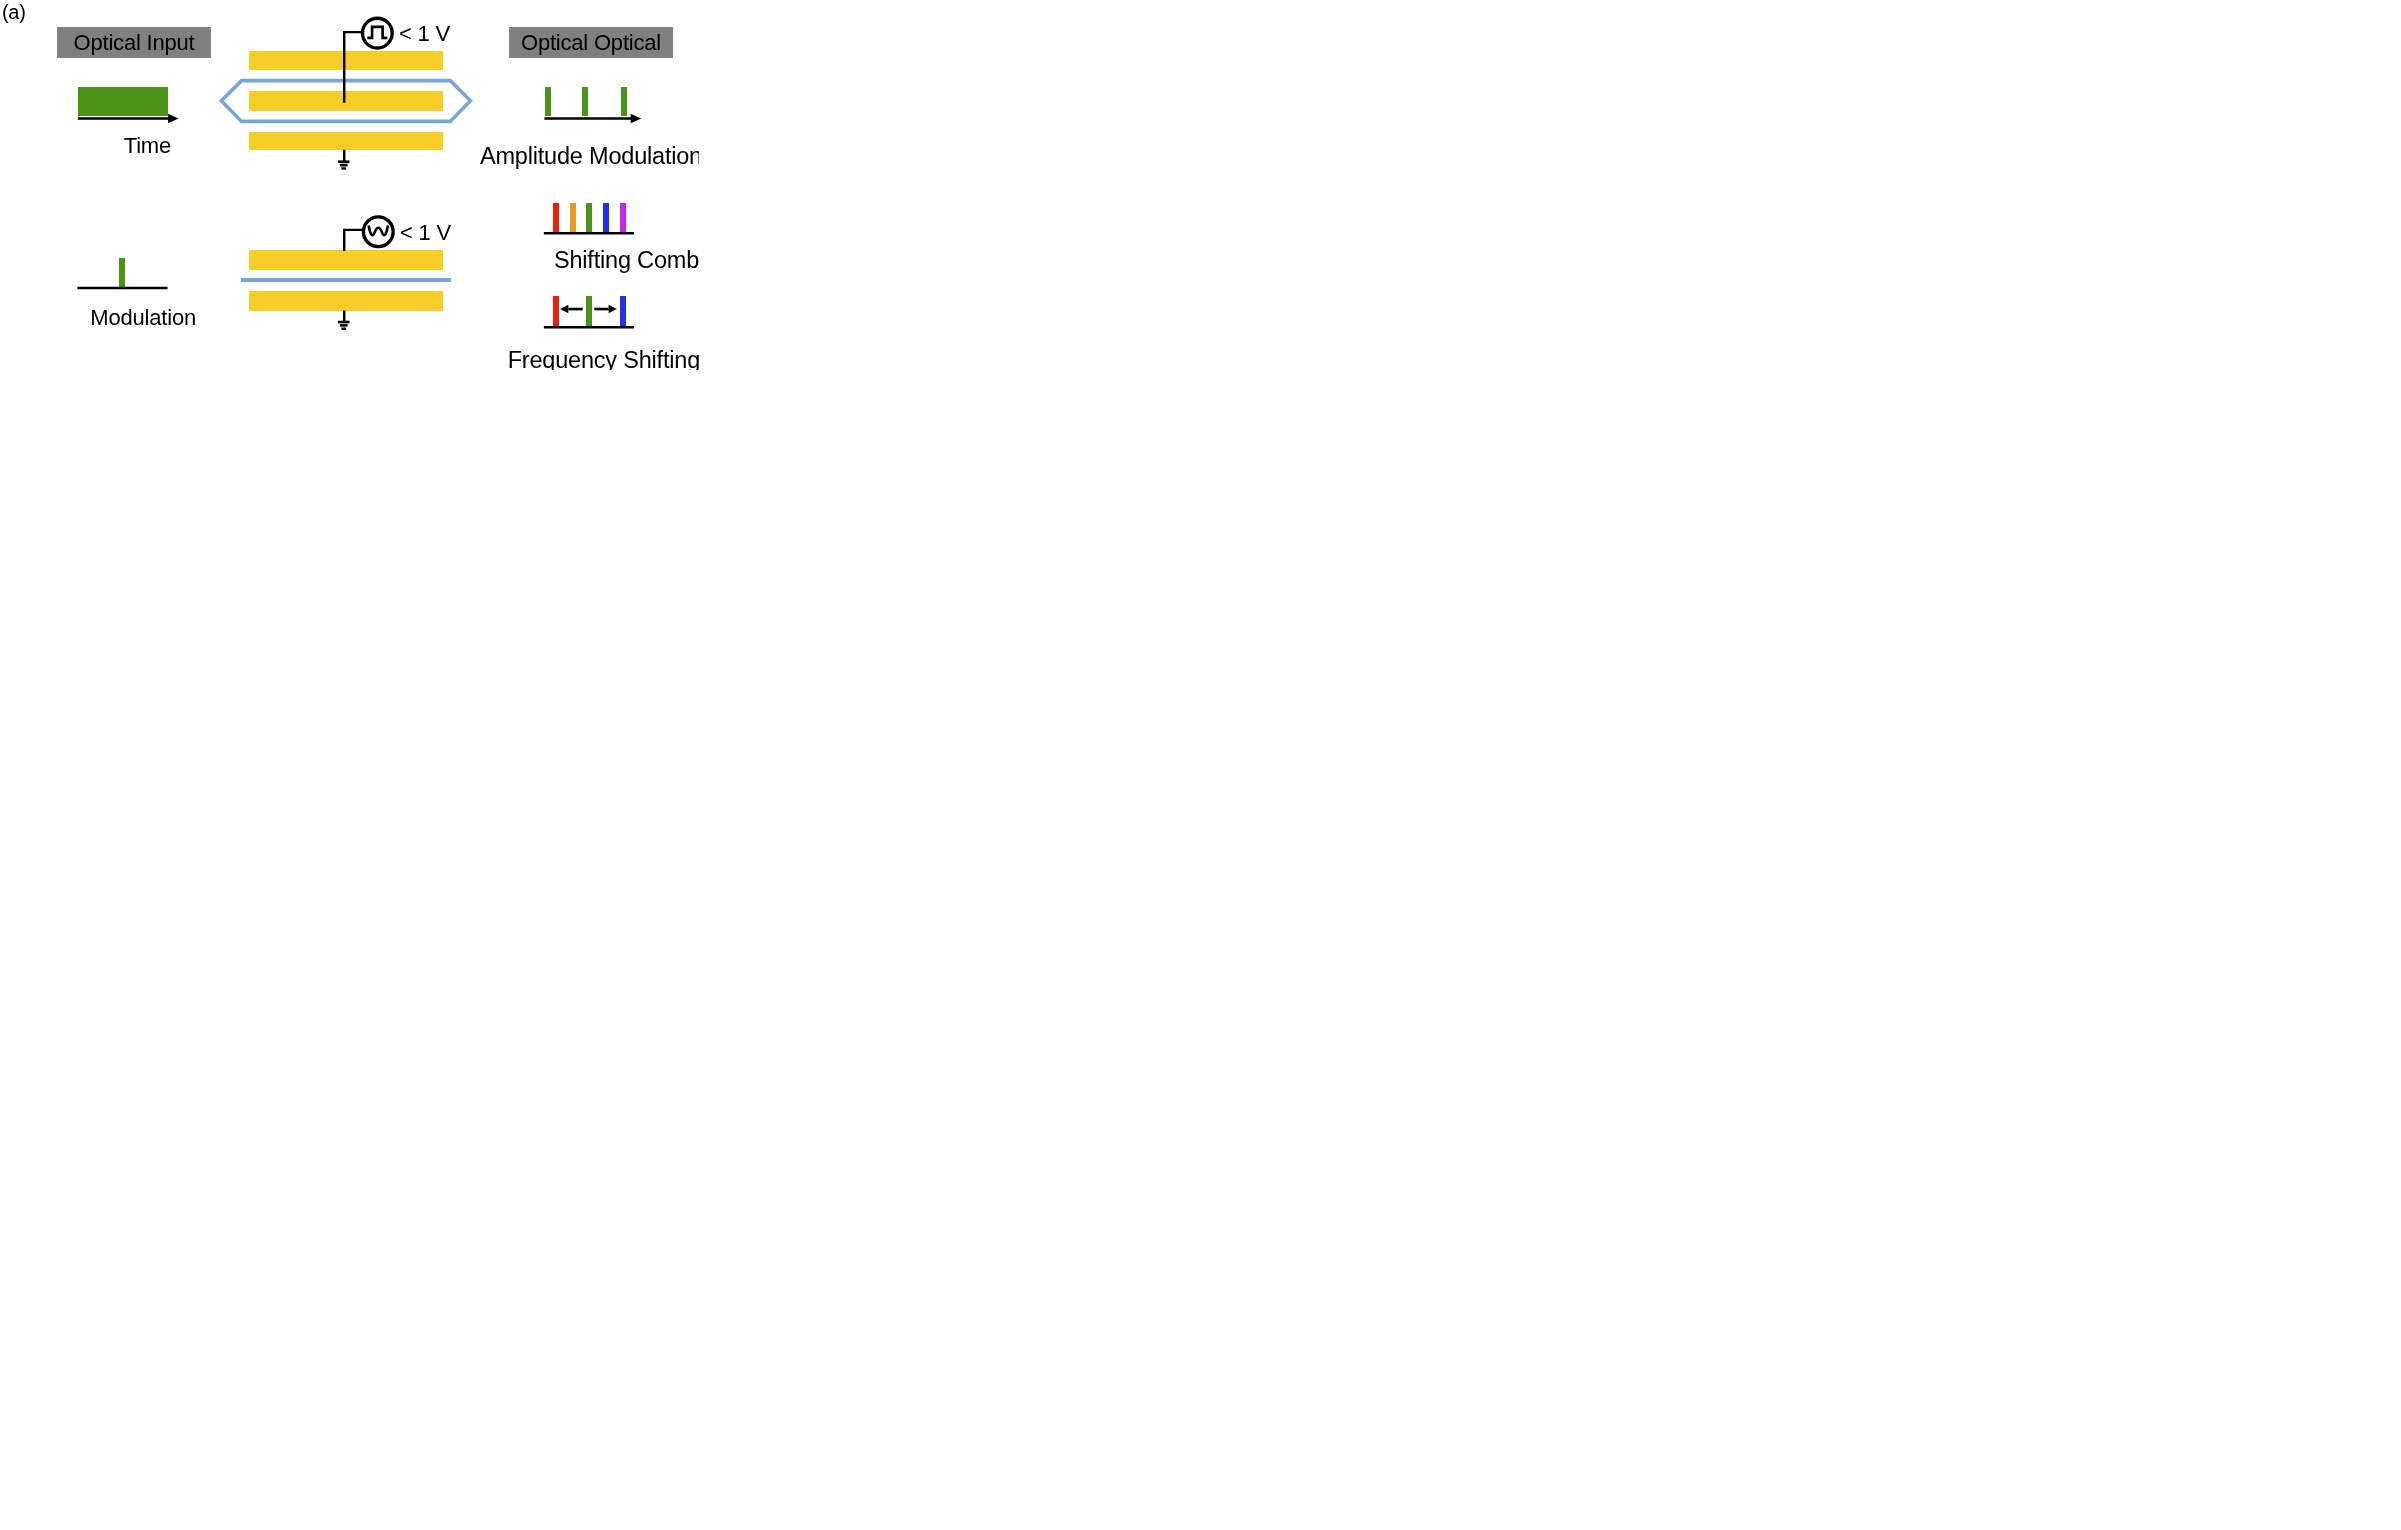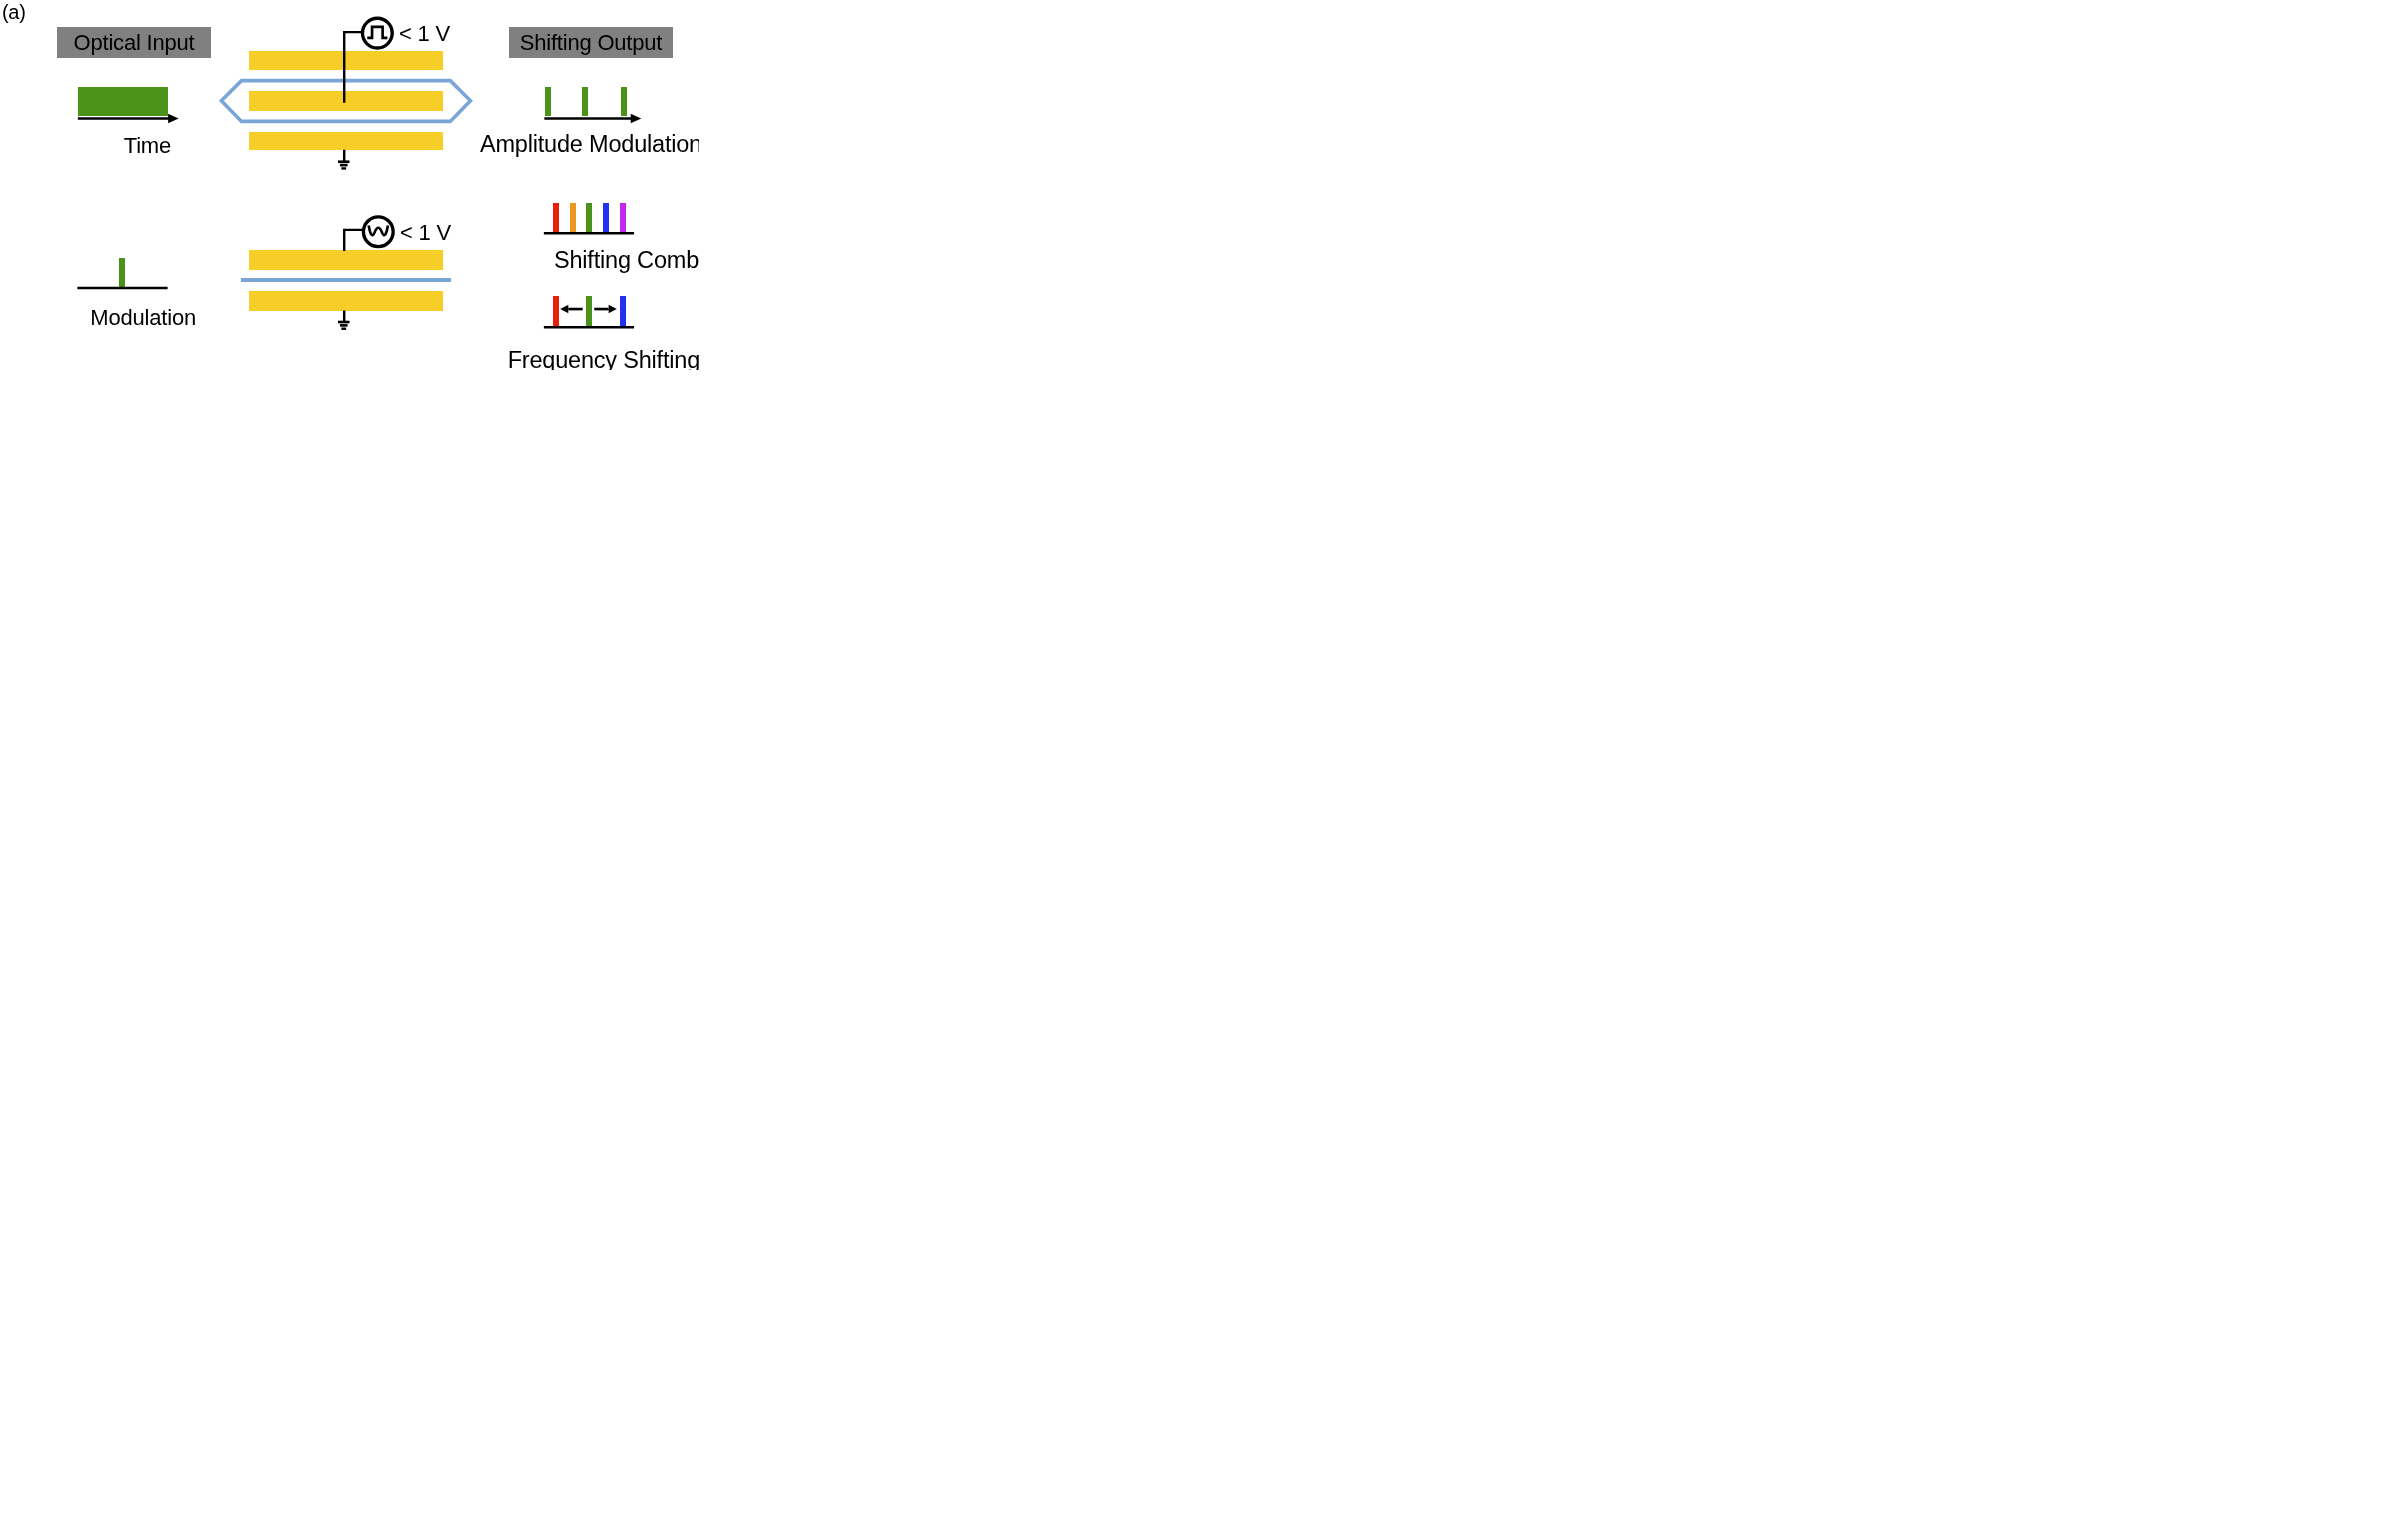--- a/index.html
+++ b/index.html
@@ -41,36 +41,36 @@
   #comb-bars .bar:nth-child(2){left:570px;}
   #comb-bars .bar:nth-child(3){left:586px;}
   #comb-bars .bar:nth-child(4){left:603px;}
   #comb-bars .bar:nth-child(5){left:620px;}
 
   #shift-bars .bar{position:absolute;width:6.2px;height:30px;top:296px;}
   #shift-bars .bar:nth-child(1){left:553px;}
   #shift-bars .bar:nth-child(2){left:586px;}
   #shift-bars .bar:nth-child(3){left:620px;}
 
-  #ampl-label{left:480px;top:131px;width:217px;font-size:23.5px;}
+  #ampl-label{left:480px;top:143px;width:217px;font-size:23.5px;}
   #comb-label{left:482px;top:247px;width:217px;font-size:23.5px;}
   #shift-label{left:483px;top:347px;width:217px;font-size:23.5px;}
 
   #overlay{position:absolute;left:0;top:0;width:699px;height:370px;pointer-events:none;z-index:5;}
   .txt,.gray-box{z-index:6;}
 </style>
 </head>
 <body>
 
 <div id="canvas">
 
   <div id="panel-label" class="txt">(a)</div>
 
   <div id="input-box" class="gray-box">Optical Input</div>
-  <div id="output-box" class="gray-box">Shifting Output</div>
+  <div id="output-box" class="gray-box">Optical Optical</div>
 
   <div id="time-pulse" class="abs"></div>
   <div id="time-label" class="txt ctr">Time</div>
 
   <div id="freq-spike" class="abs"></div>
   <div id="freq-label" class="txt ctr">Modulation</div>
 
   <div id="el-top" class="gold-bar"></div>
   <div id="el-mid" class="gold-bar"></div>
   <div id="el-bot" class="gold-bar"></div>

